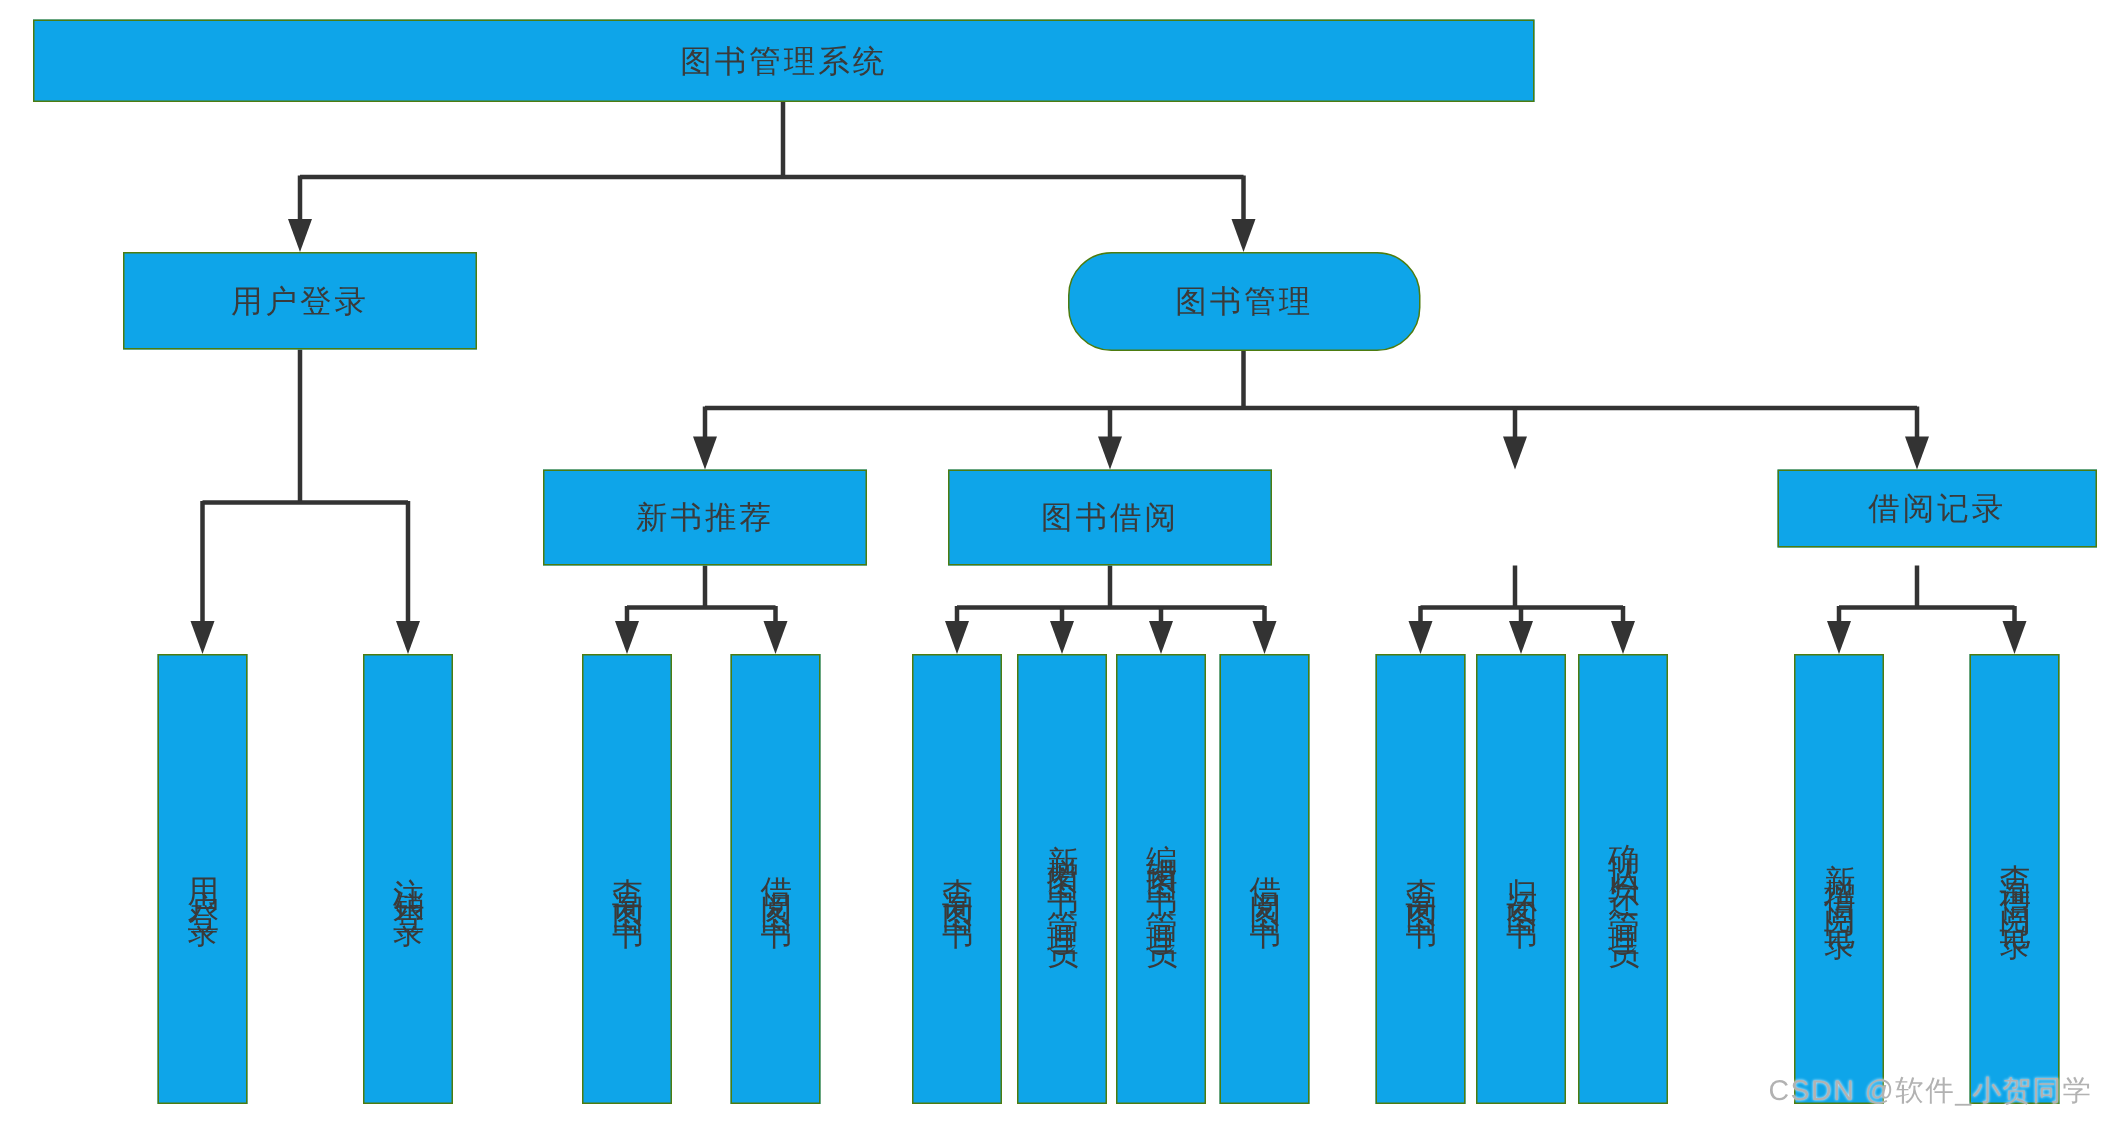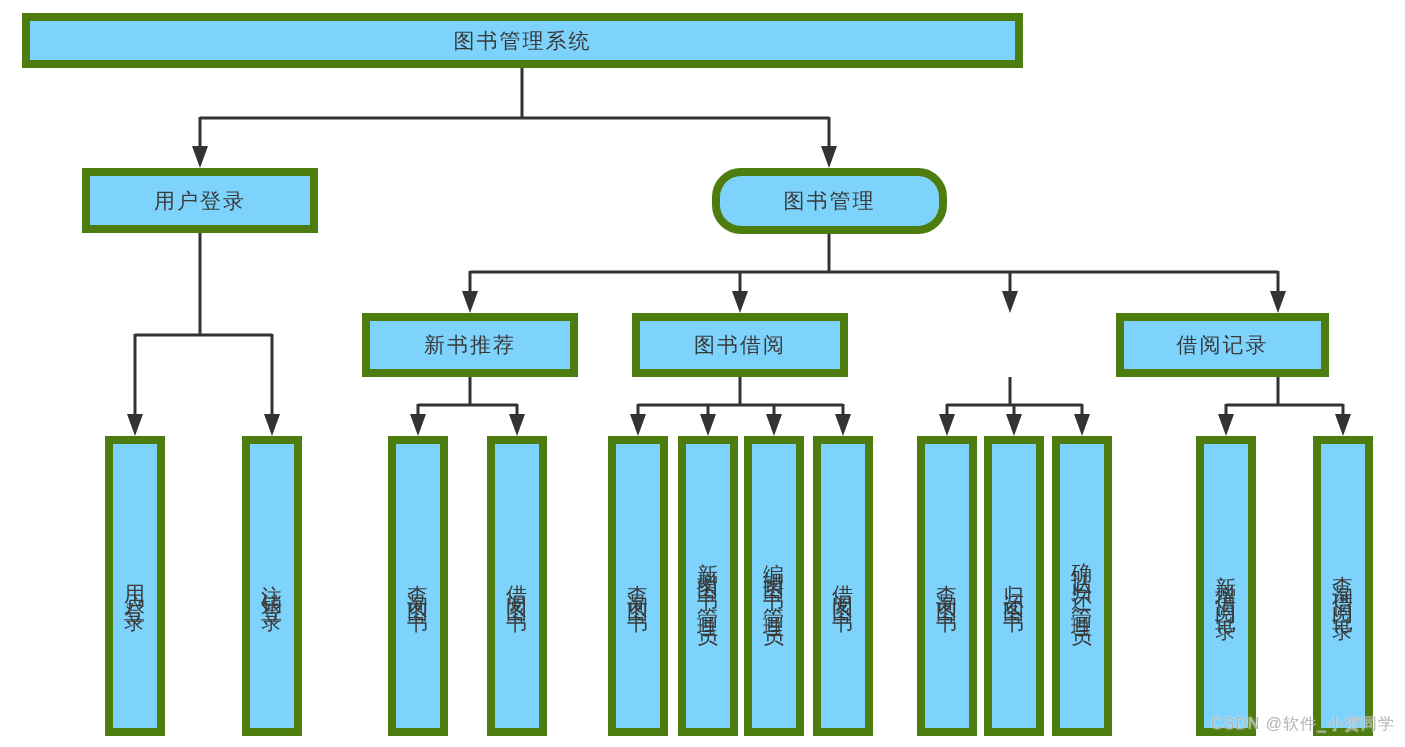--- a/index.html
+++ b/index.html
@@ -7,22 +7,22 @@
     position:relative;
     width:1405px;height:747px;
     background:#ffffff;
     font-family:"Liberation Sans","DejaVu Sans",sans-serif;
     overflow:hidden;
   }
   .connectors{position:absolute;left:0;top:0;z-index:0;}
   .node{
     position:absolute;
     box-sizing:border-box;
-    background:#7dd3fc;
-    border:8px solid #4d7c0f;
+    background:#0ea5e9;
+    border:1px solid #4d7c0f;
     color:#3a3a3a;
     display:flex;
     align-items:center;
     justify-content:center;
     z-index:1;
     text-align:center;
   }
   .node.h{
     font-size:21px;
     letter-spacing:2px;
@@ -38,39 +38,39 @@
   }
   
   #root{left:22px;top:13px;width:1001px;height:55px;}
   
   #n-login{left:82px;top:168px;width:236px;height:65px;}
   #n-mgmt{left:712px;top:168px;width:235px;height:66px;border-radius:29px;}
   
   #n-newbooks{left:362px;top:313px;width:216px;height:64px;}
   #n-bookborrow{left:632px;top:313px;width:216px;height:64px;}
   #n-current{left:902px;top:313px;width:217px;height:64px;}
-  #n-records{left:1116px;top:313px;width:213px;height:64px;}
+  #n-records{left:1185px;top:313px;width:213px;height:52px;}
   
   #leaf-a1{left:105px;}
   #leaf-a2{left:242px;}
   #leaf-b1{left:388px;}
   #leaf-b2{left:487px;}
   #leaf-c1{left:608px;}
   #leaf-c2{left:678px;}
   #leaf-c3{left:744px;}
   #leaf-c4{left:813px;}
   #leaf-d1{left:917px;}
   #leaf-d2{left:984px;}
   #leaf-d3{left:1052px;}
   #leaf-e1{left:1196px;}
   #leaf-e2{left:1313px;}
   .watermark{
     position:absolute;
     right:10px;top:714px;
-    font-size:16px;
+    font-size:19px;
     color:#b2b2b2;
     letter-spacing:1px;
     z-index:5;
     text-shadow:0 0 2px #ffffff;
     white-space:nowrap;
   }
 </style>
 </head>
 <body>
 

